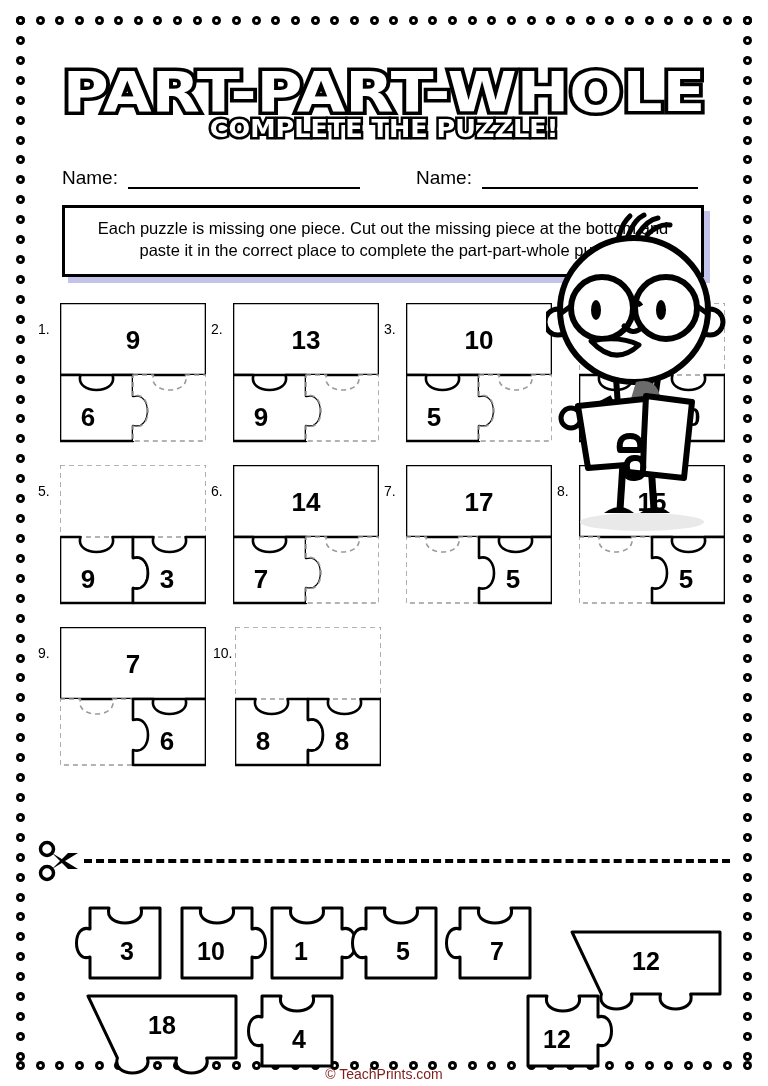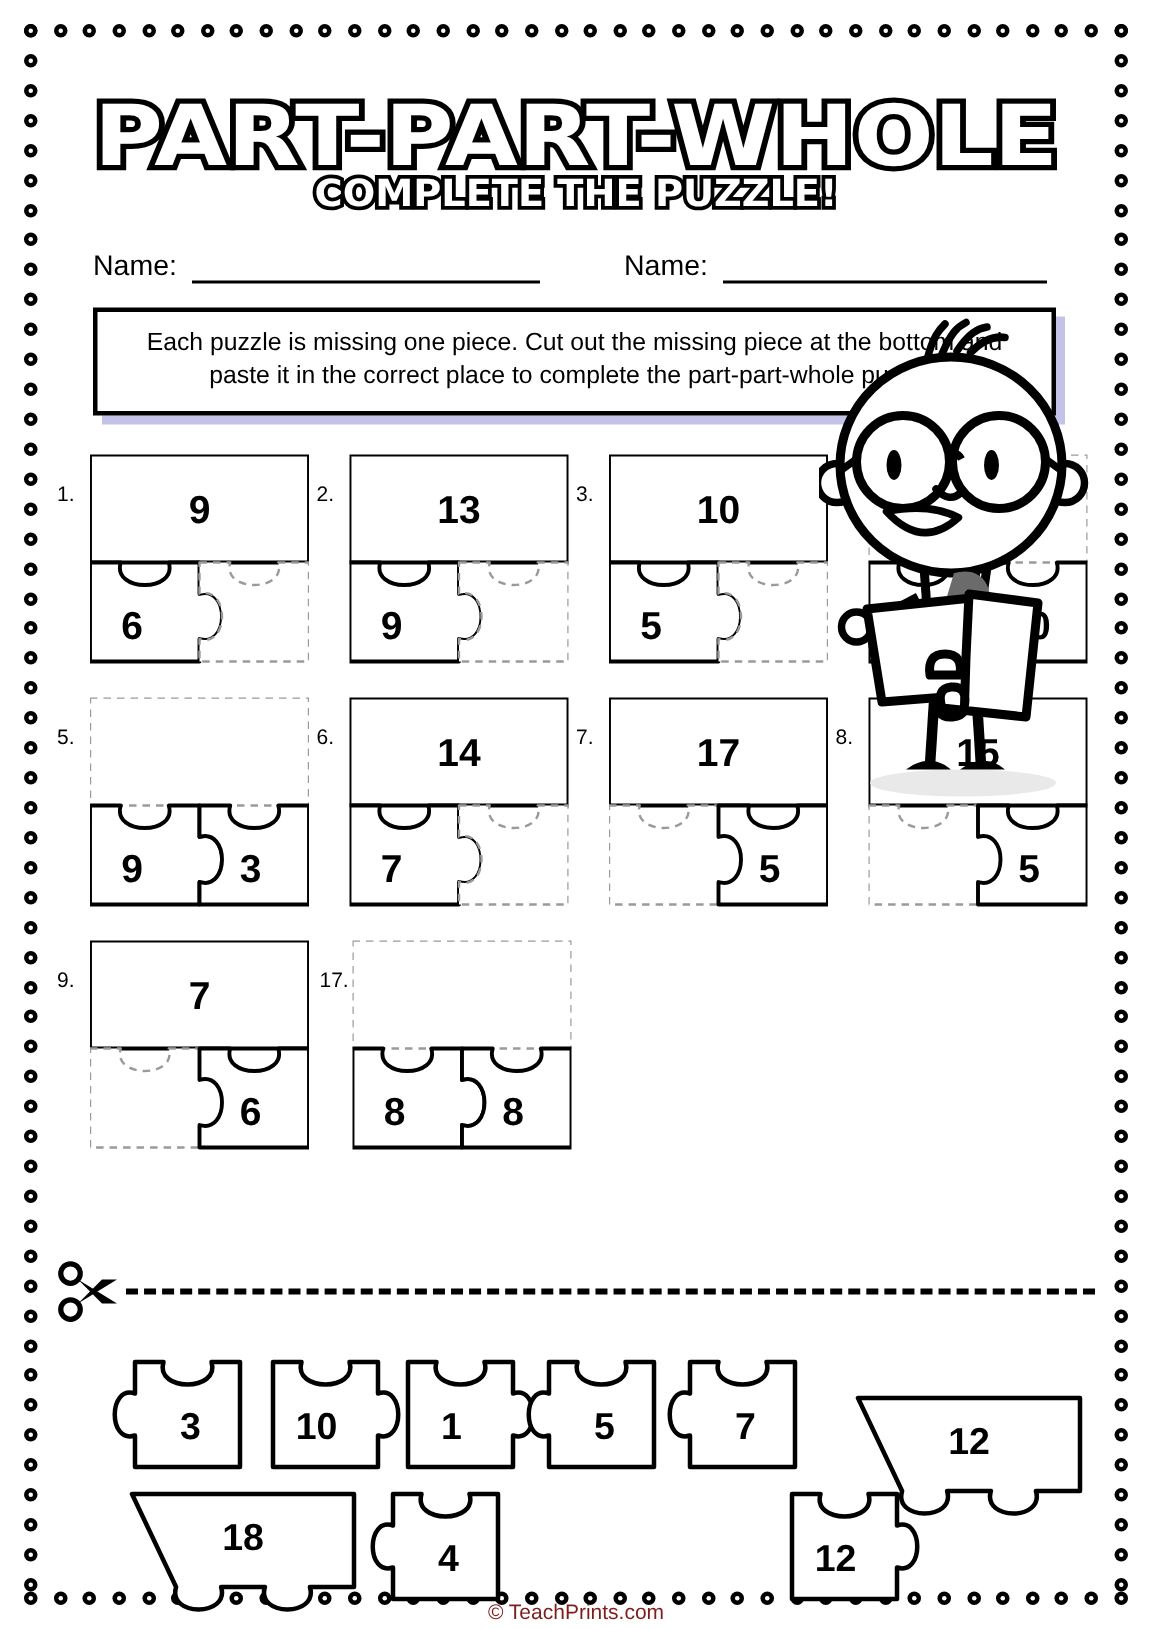--- a/index.html
+++ b/index.html
@@ -448,21 +448,21 @@
               <svg viewBox="0 0 146 140" width="146" height="140">
                 <path d="M 0 0 L 146 0 L 146 72 L 0 72 Z" fill="#fff" stroke="#000" stroke-width="2.6" stroke-linejoin="round"></path>
                 <path d="M 0 72 L 20.5 72 C 14.5 92 58.5 92 52.5 72 L 73 72 L 73 93 C 93 87 93 129 73 123 L 73 138 L 0 138 Z" fill="#fff" stroke="#9a9a9a" stroke-width="1.6" stroke-dasharray="5,4" stroke-linejoin="round"></path>
                 <path d="M 73 72 L 93.5 72 C 87.5 92 131.5 92 125.5 72 L 146 72 L 146 138 L 73 138 L 73 123 C 93 129 93 87 73 93 Z" fill="#fff" stroke="#000" stroke-width="2.6" stroke-linejoin="round"></path>
                 <text class="pnum" x="73" y="39">7</text>
                 <text class="pnum" x="107" y="116">6</text>
               </svg>
             </div>
           </div>
           <div class="cell">
-            <span class="cell-num">17.</span>
+            <span class="cell-num">10.</span>
             <div class="puz">
               <svg viewBox="0 0 146 140" width="146" height="140">
                 <path d="M 0 0 L 146 0 L 146 72 L 0 72 Z" fill="#fff" stroke="#9a9a9a" stroke-width="1.6" stroke-dasharray="5,4" stroke-linejoin="round"></path>
                 <path d="M 0 72 L 20.5 72 C 14.5 92 58.5 92 52.5 72 L 73 72 L 73 93 C 93 87 93 129 73 123 L 73 138 L 0 138 Z" fill="#fff" stroke="#000" stroke-width="2.6" stroke-linejoin="round"></path>
                 <path d="M 73 72 L 93.5 72 C 87.5 92 131.5 92 125.5 72 L 146 72 L 146 138 L 73 138 L 73 123 C 93 129 93 87 73 93 Z" fill="#fff" stroke="#000" stroke-width="2.6" stroke-linejoin="round"></path>
                 <text class="pnum" x="28" y="116">8</text>
                 <text class="pnum" x="107" y="116">8</text>
               </svg>
             </div>
           </div>

